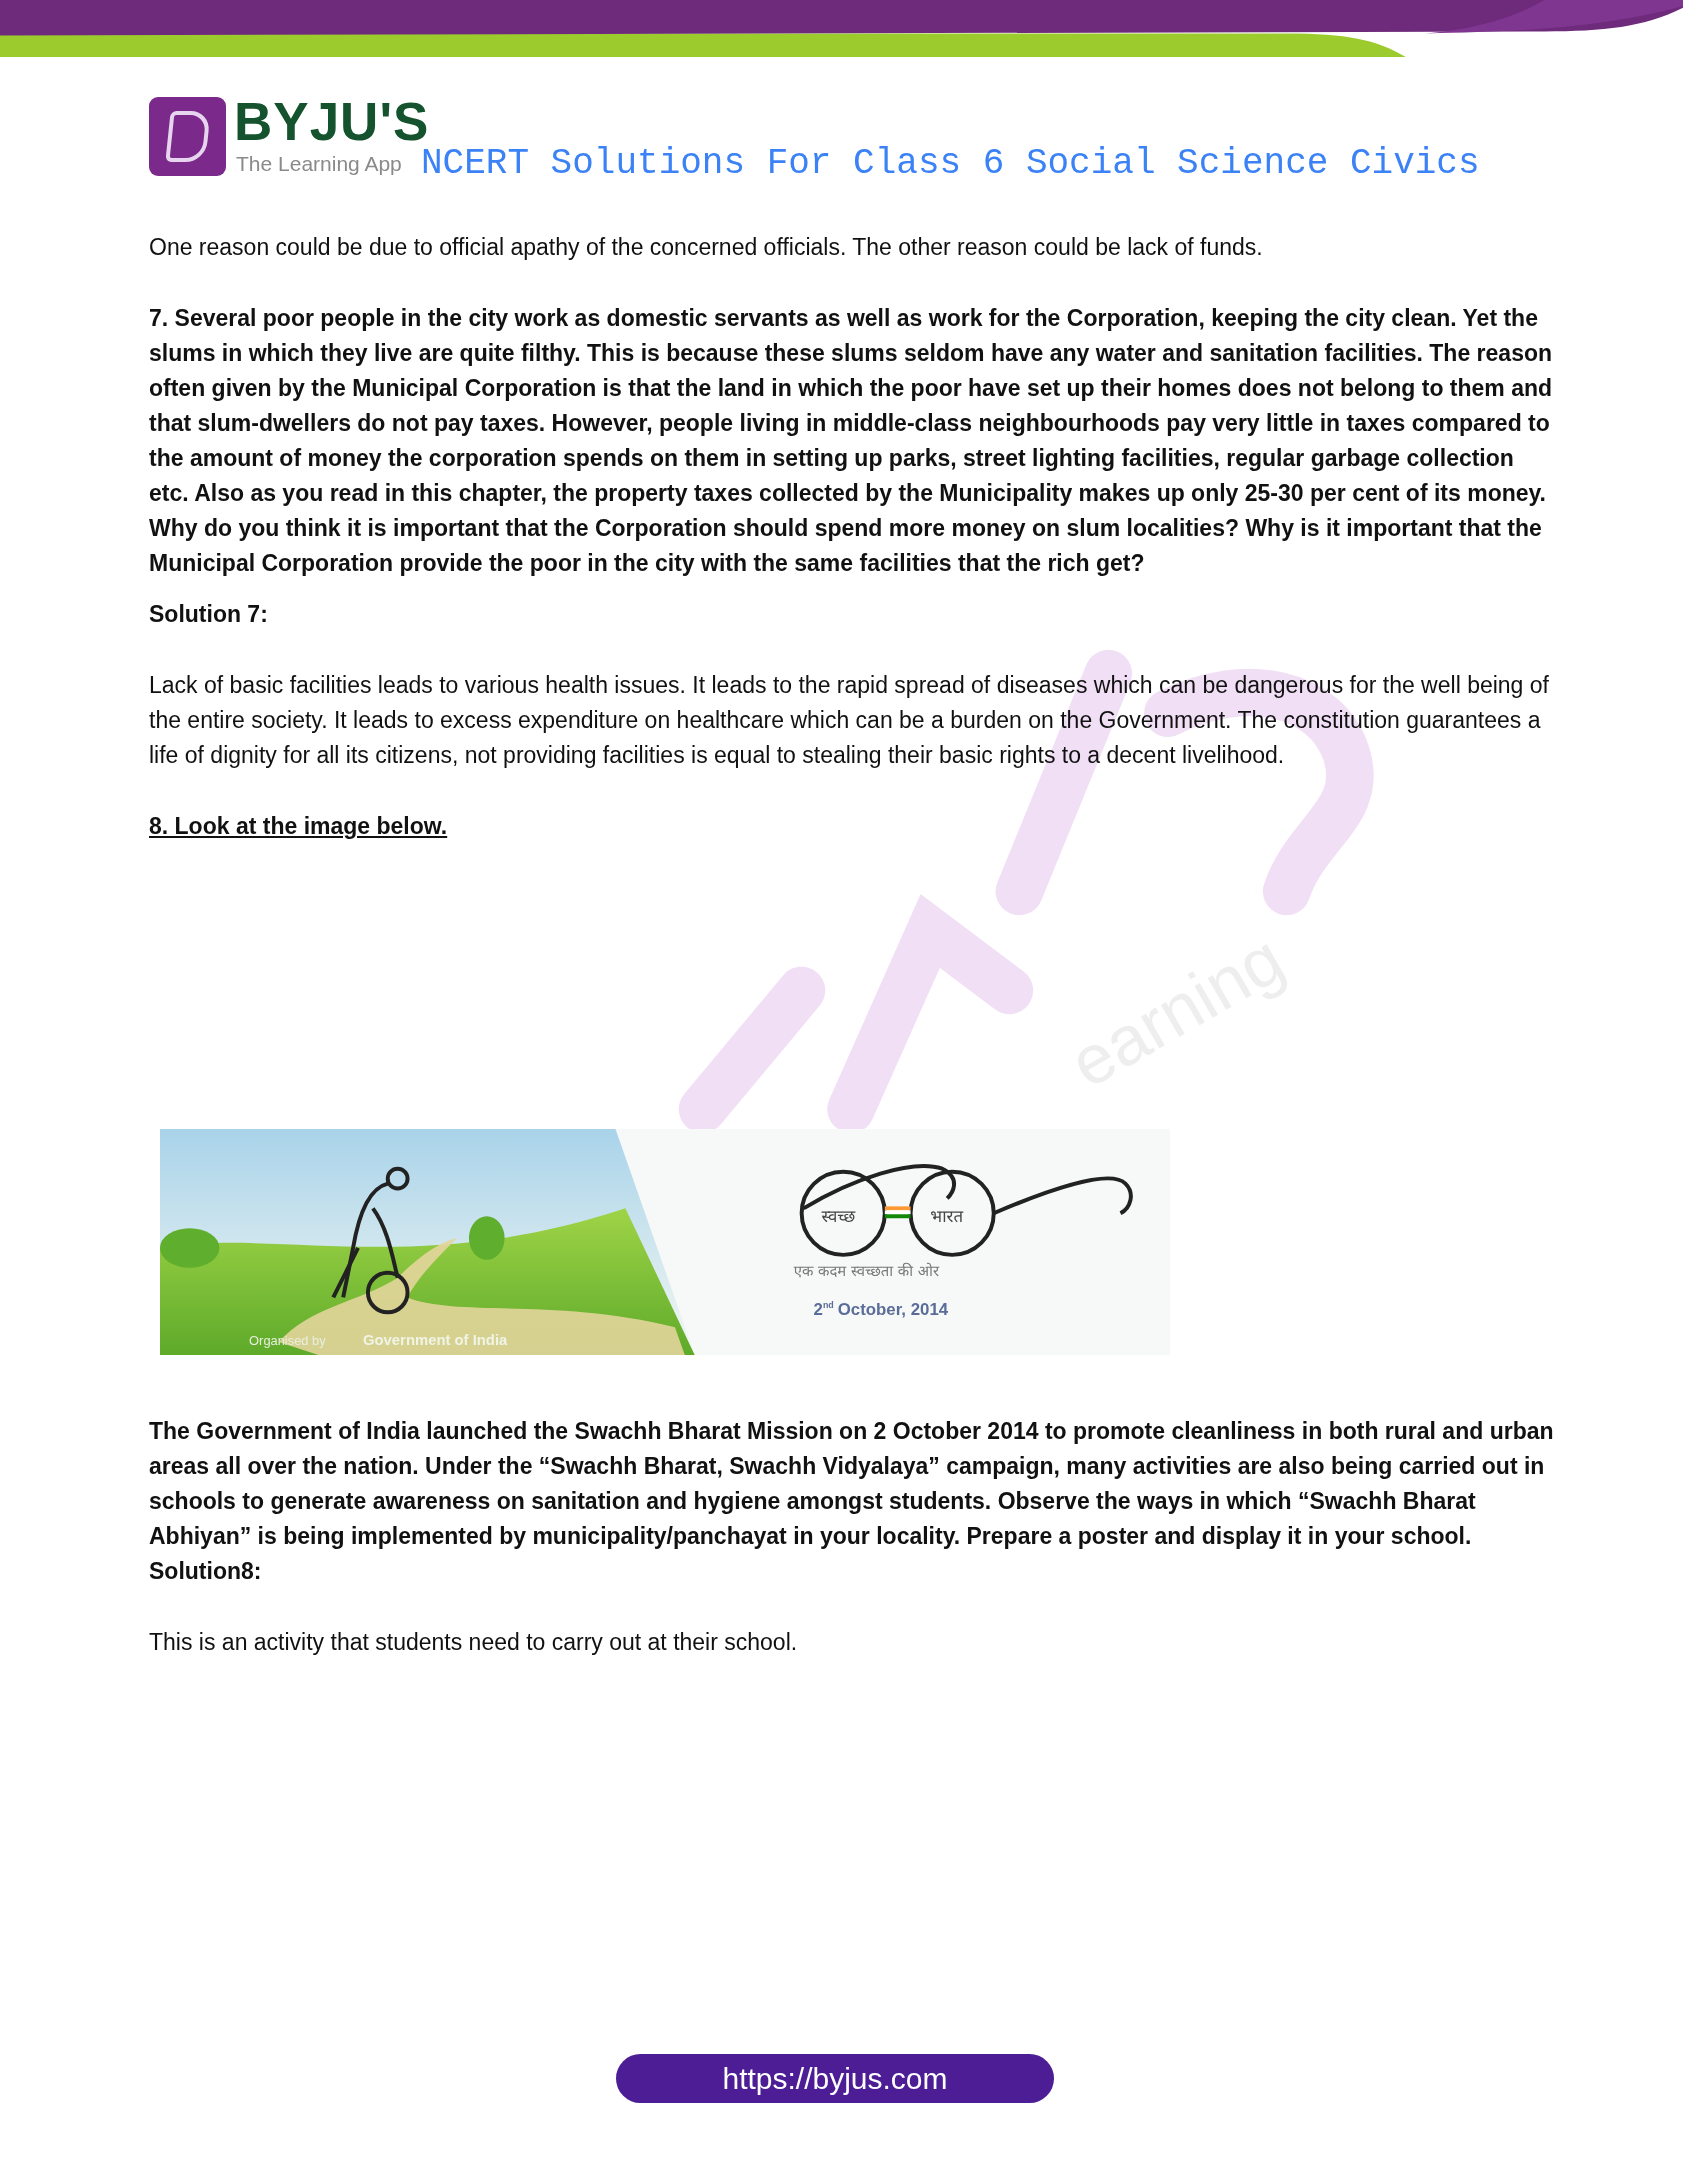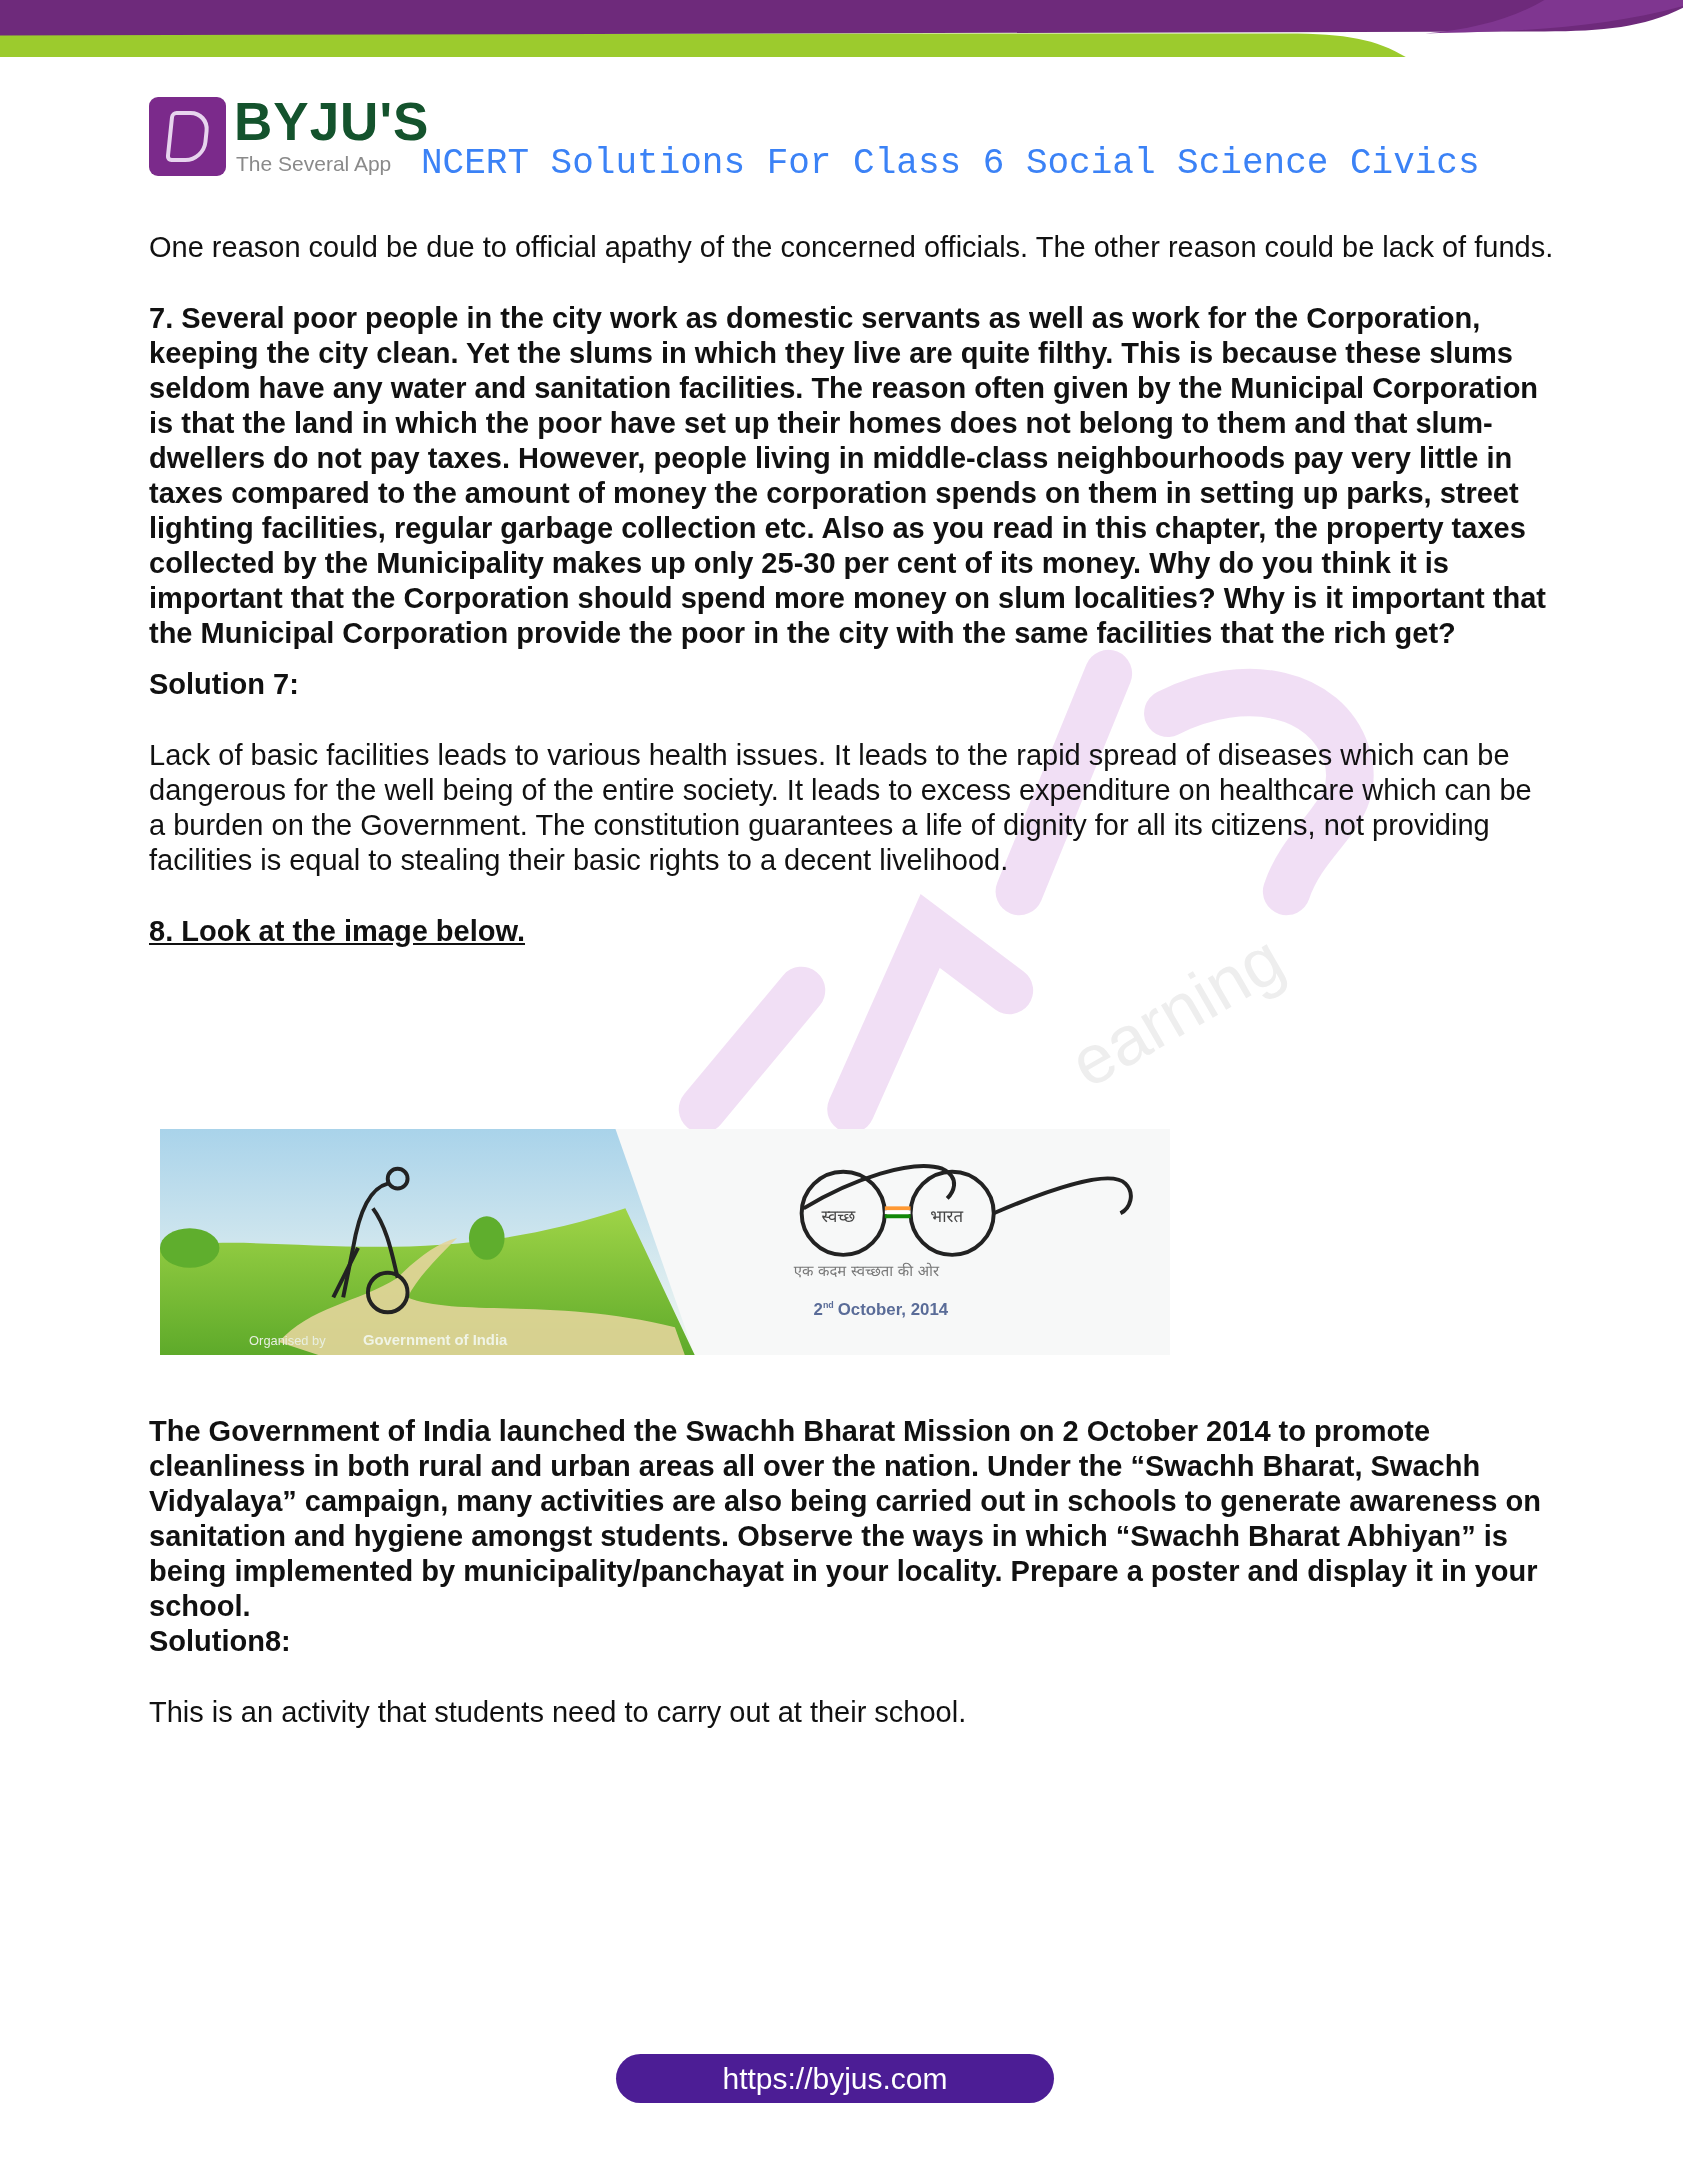--- a/index.html
+++ b/index.html
@@ -23,21 +23,21 @@
     font-weight: bold; font-size: 53px; color: #14532d; letter-spacing: 1px;
   }
   .logo-tag {
     position: absolute; left: 87px; top: 55px; font-size: 21px; color: #8a8a8a; white-space: nowrap;
   }
   .doc-title {
     position: absolute; left: 272px; top: 46px; font-size: 36px; color: #3b82f6; white-space: nowrap; font-family: Liberation Mono, monospace;
   }
   .content {
     position: absolute; left: 149px; top: 230px; width: 1406px;
-    font-size: 29px; line-height: 35px;
+    font-size: 23px; line-height: 35px;
   }
   .content p { margin: 0; }
   .bold { font-weight: bold; }
   .watermark { position: absolute; left: 554px; top: 634px; width: 891px; height: 495px; pointer-events: none; }
   .figure {
     position: absolute; left: 160px; top: 1129px; width: 1010px; height: 226px;
     background: #f7f8f8; overflow: hidden;
   }
   .footer-pill {
     position: absolute; left: 616px; top: 2054px; width: 438px; height: 49px;
@@ -52,21 +52,21 @@
   <path d="M0 34 L1300 34 C1360 34 1390 40 1420 58 L0 58 Z" fill="#9ccb2d"></path>
   <path d="M0 0 L1700 0 L1700 8 C1660 28 1620 32 1560 32 L1600 32 L0 36 Z" fill="#6e2a7b"></path>
   <path d="M1440 34 C1540 32 1620 28 1700 6 L1700 0 L1560 0 C1530 18 1490 30 1440 34 Z" fill="#7f3690"></path>
 </svg>
 
 <div class="header">
   <div class="logo-box">
     <div class="logo-b"></div>
   </div>
   <div class="logo-word">BYJU'S</div>
-  <div class="logo-tag">The Several App</div>
+  <div class="logo-tag">The Learning App</div>
   <div class="doc-title">NCERT Solutions For Class 6 Social Science Civics</div>
 </div>
 
 <svg class="watermark" viewBox="0 0 900 500">
   <g fill="none" stroke="#f0dcf4" stroke-width="48" stroke-linecap="round" opacity="0.9">
     <path d="M150 480 L250 360"></path>
     <path d="M300 480 L380 300 L460 360"></path>
     <path d="M470 260 L560 40"></path>
     <path d="M620 80 C700 40 780 60 800 120 C820 180 760 200 740 260"></path>
   </g>

